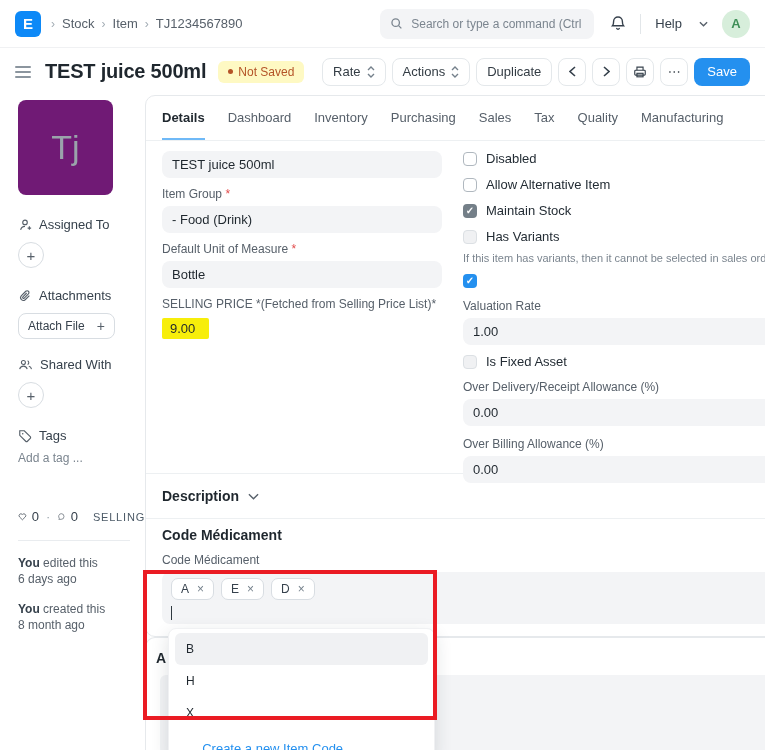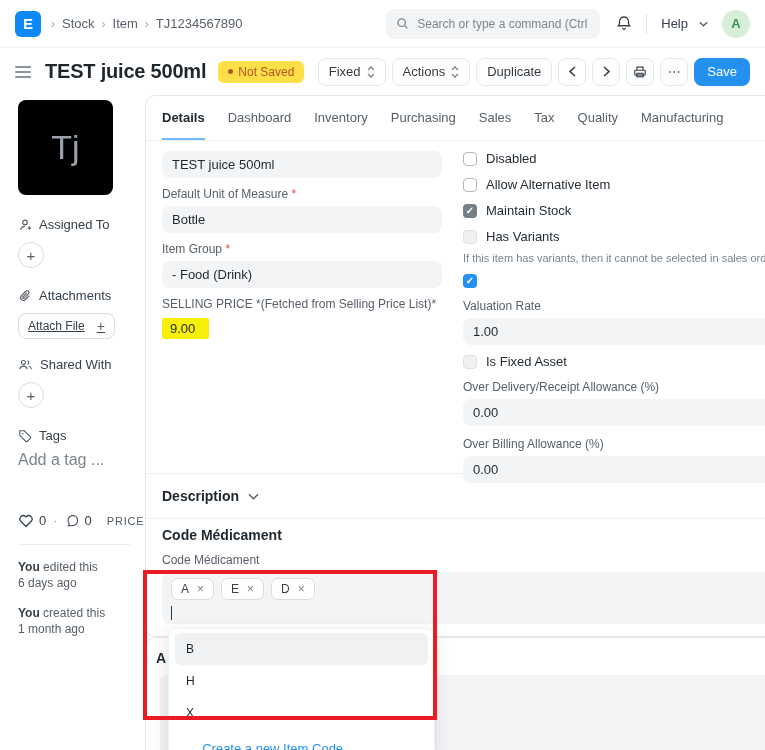--- a/index.html
+++ b/index.html
@@ -14,46 +14,46 @@
   .navbar{height:48px; display:flex; align-items:center; padding:0 15px; background:#fff; border-bottom:1px solid #f0f1f3;}
   .logo{width:26px; height:26px; border-radius:6px; background:#0d89f7; color:#fff; font-weight:bold; font-size:15px; display:flex; align-items:center; justify-content:center; cursor:pointer;}
   .crumbs{display:flex; align-items:center; gap:7px; margin-left:10px; font-size:13px; color:#57606a;}
   .crumb{cursor:pointer;}
   .crumb-sep{color:#a3adb5; font-size:12px;}
   .search-wrap{margin-left:auto; display:flex; align-items:center; gap:8px; background:var(--input-bg); border-radius:8px; height:30px; width:214px; padding:0 10px;}
   .search-wrap input{border:none; outline:none; background:transparent; font-size:12px; color:#4c5a67; width:100%; font-family:inherit;}
   .search-wrap input::placeholder{color:#7b858f;}
   .nav-right{display:flex; align-items:center; margin-left:16px; gap:14px;}
   .vdiv{width:1px; height:20px; background:#e2e6e9;}
-  .help{display:flex; align-items:center; gap:11px; font-size:13px; color:#36414c; cursor:pointer;}
+  .help{display:flex; align-items:center; gap:17px; font-size:13px; color:#36414c; cursor:pointer;}
   .avatar{width:28px; height:28px; border-radius:50%; background:#d7eedb; color:#3f8f58; font-size:13px; font-weight:bold; display:flex; align-items:center; justify-content:center; cursor:pointer;}
   .iconbtn{cursor:pointer; display:flex; align-items:center;}
   
   .page-head{height:47px; display:flex; align-items:center; padding:0 15px; background:#fff;}
   .burger{width:16px; display:flex; flex-direction:column; gap:3px; cursor:pointer; margin-right:14px;}
   .burger span{height:2px; background:#8b959e; border-radius:1px;}
   .page-title{font-size:20px; font-weight:bold; letter-spacing:-0.2px;}
-  .status-badge{margin-left:12px; background:#fde047; color:#b45327; font-size:12px; padding:4px 10px; border-radius:6px; display:flex; align-items:center; gap:5px;}
+  .status-badge{margin-left:12px; background:#fef9c3; color:#b45327; font-size:12px; padding:4px 10px; border-radius:6px; display:flex; align-items:center; gap:5px;}
   .status-badge .dot{width:5px; height:5px; border-radius:50%; background:#b45327;}
   .head-actions{margin-left:auto; display:flex; align-items:center; gap:6px;}
   .btn{height:28px; background:#fff; border:1px solid #e4e8eb; border-radius:8px; font-size:13px; color:#333c44; padding:0 10px; display:flex; align-items:center; gap:6px; cursor:pointer; font-family:inherit;}
   .btn.sq{width:28px; justify-content:center; padding:0;}
   .btn-save{height:28px; background:var(--blue); border:none; border-radius:8px; color:#fff; font-size:13px; font-weight:500; padding:0 13px; cursor:pointer; font-family:inherit;}
   .caret-updown{color:#74808b;}
   
   .layout{display:flex; height:655px; background:#fff;}
   .sidebar{width:145px; flex:none; padding:5px 0 0 18px;}
   .main{flex:1; padding-right:2px; display:flex; flex-direction:column;}
   
-  .side-img{width:95px; height:95px; background:#000000; border-radius:8px; display:flex; align-items:center; justify-content:center; font-size:34px; color:#9aa3ab; cursor:pointer; margin-bottom:22px;}
+  .side-img{width:95px; height:95px; background:#701a75; border-radius:8px; display:flex; align-items:center; justify-content:center; font-size:34px; color:#9aa3ab; cursor:pointer; margin-bottom:22px;}
   .side-label{display:flex; align-items:center; gap:7px; font-size:13px; font-weight:400; color:#36414c; margin-bottom:10px;}
   .circle-btn{width:26px; height:26px; border-radius:50%; border:1px solid #d8dde2; background:#fff; color:#57606a; font-size:15px; display:flex; align-items:center; justify-content:center; cursor:pointer; margin-bottom:20px;}
-  .attach-pill{width:97px; height:26px; border:1px solid #d8dde2; border-radius:8px; background:#fff; display:flex; align-items:center; justify-content:space-between; padding:0 9px; font-size:12px; color:#36414c; cursor:pointer; margin-bottom:18px;text-decoration:underline;}
+  .attach-pill{width:97px; height:26px; border:1px solid #d8dde2; border-radius:8px; background:#fff; display:flex; align-items:center; justify-content:space-between; padding:0 9px; font-size:12px; color:#36414c; cursor:pointer; margin-bottom:18px;}
   .attach-pill .plus{color:#57606a; font-size:14px;}
-  .add-tag{font-size:16px; color:#7b858f; cursor:pointer; margin-top:-2px;}
+  .add-tag{font-size:12px; color:#7b858f; cursor:pointer; margin-top:-2px;}
   .likes-row{display:flex; align-items:center; gap:5px; margin-top:44px; font-size:13px; color:#36414c;}
   .likes-row .cnt{font-size:13px;}
   .likes-row .mid{color:#9aa5ad; margin:0 2px;}
   .follow{font-size:11px; letter-spacing:0.8px; color:#4c5a67; font-weight:500; margin-left:10px; cursor:pointer;}
   .side-div{width:112px; height:1px; background:#e9ecef; margin:16px 0 14px;}
   .activity{font-size:12px; color:#57606a; line-height:16px; margin-bottom:14px;}
   .activity b{color:#36414c;}
   
   .card{background:#fff; border:1px solid var(--border); border-radius:10px;}
   
@@ -148,21 +148,21 @@
       <span></span>
       <span></span>
     </span>
   <h1 class="page-title">TEST juice 500ml</h1>
   <span class="status-badge">
     <span class="dot"></span>
     <span>Not Saved</span>
   </span>
   <div class="head-actions">
     <button class="btn">
-      <span>Fixed</span>
+      <span>Rate</span>
       <svg class="caret-updown" width="8" height="12" viewBox="0 0 8 12" fill="none" stroke="#74808b" stroke-width="1.4">
           <polyline points="1,4 4,1 7,4"></polyline>
           <polyline points="1,8 4,11 7,8"></polyline>
         </svg>
     </button>
     <button class="btn">
       <span>Actions</span>
       <svg class="caret-updown" width="8" height="12" viewBox="0 0 8 12" fill="none" stroke="#74808b" stroke-width="1.4">
           <polyline points="1,4 4,1 7,4"></polyline>
           <polyline points="1,8 4,11 7,8"></polyline>
@@ -243,32 +243,32 @@
     <div class="likes-row">
       <svg width="16" height="15" viewBox="0 0 16 15" fill="none" stroke="#36414c" stroke-width="1.3">
           <path d="M8 13.5 2.8 8.3a3.4 3.4 0 0 1 4.8-4.8l.4.4.4-.4a3.4 3.4 0 0 1 4.8 4.8z"></path>
         </svg>
       <span class="cnt">0</span>
       <span class="mid">·</span>
       <svg width="15" height="15" viewBox="0 0 16 16" fill="none" stroke="#57606a" stroke-width="1.3">
           <path d="M8 2.5a5.5 5.5 0 0 1 0 11H3.5l1-2A5.5 5.5 0 0 1 8 2.5z"></path>
         </svg>
       <span class="cnt">0</span>
-      <span class="follow">PRICE</span>
+      <span class="follow">SELLING</span>
     </div>
 
     <div class="side-div"></div>
 
     <div class="activity">
       <b>You</b><span> edited this</span><br>
       <span>6 days ago</span>
     </div>
     <div class="activity">
       <b>You</b><span> created this</span><br>
-      <span>1 month ago</span>
+      <span>8 month ago</span>
     </div>
   </aside>
 
   <main class="main">
     <section class="card">
       <div class="tabs">
         <span class="tab active">Details</span>
         <span class="tab">Dashboard</span>
         <span class="tab">Inventory</span>
         <span class="tab">Purchasing</span>
@@ -277,26 +277,26 @@
         <span class="tab">Quality</span>
         <span class="tab">Manufacturing</span>
       </div>
 
       <div class="form-grid">
         <div class="col-l">
           <div class="field">
             <div class="f-input">TEST juice 500ml</div>
           </div>
           <div class="field">
+            <div class="f-label"><span>Item Group</span> <span class="req">*</span></div>
+            <div class="f-input">- Food (Drink)</div>
+          </div>
+          <div class="field">
             <div class="f-label"><span>Default Unit of Measure</span> <span class="req">*</span></div>
             <div class="f-input">Bottle</div>
-          </div>
-          <div class="field">
-            <div class="f-label"><span>Item Group</span> <span class="req">*</span></div>
-            <div class="f-input">- Food (Drink)</div>
           </div>
           <div class="field">
             <div class="f-label">SELLING PRICE *(Fetched from Selling Price List)*</div>
             <span class="hl-val">9.00</span>
           </div>
         </div>
 
         <div class="col-r">
           <div class="cb-row">
             <span class="cb"></span>

